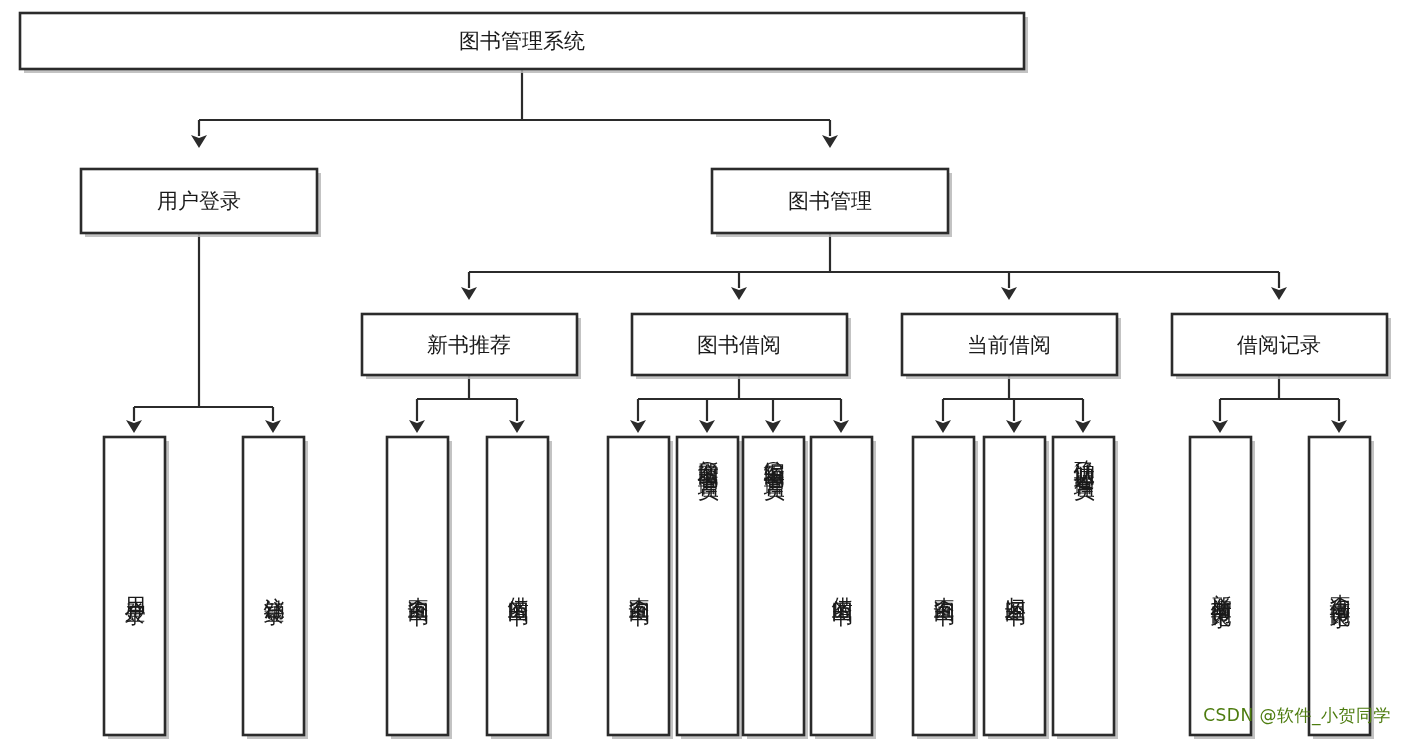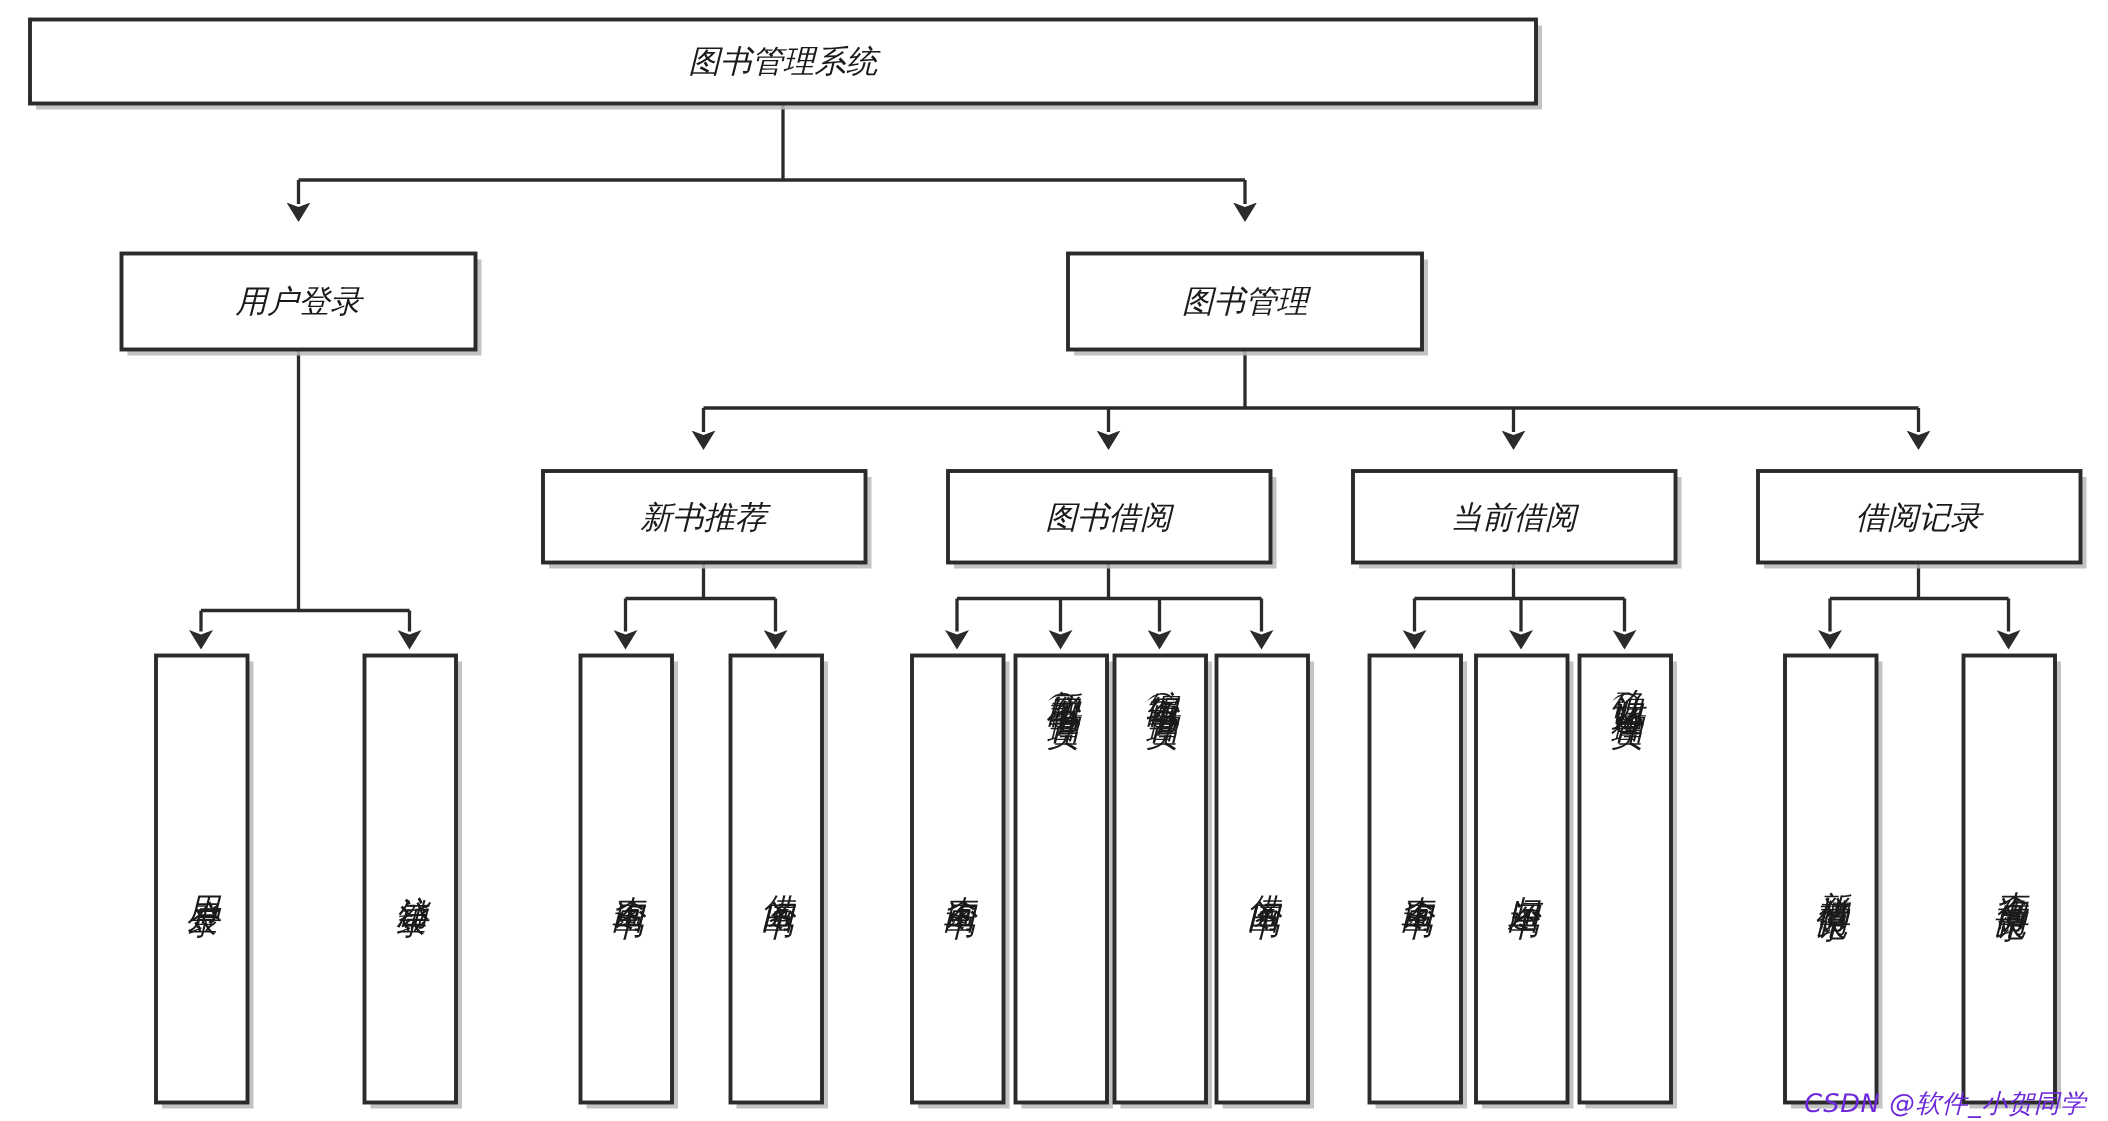--- a/index.html
+++ b/index.html
@@ -11,21 +11,20 @@
     width: 1405px;
     height: 747px;
     overflow: hidden;
     font-family: "DejaVu Sans", "Liberation Sans", sans-serif;
   }
   #diagram-root {
     position: relative;
     width: 1405px;
     height: 747px;
     background: #ffffff;
-    font-style: italic;
   }
   svg.diagram-canvas {
     position: absolute;
     top: 0; left: 0;
     width: 1405px;
     height: 747px;
   }
   .node-box {
     fill: #ffffff;
     stroke: #2b2b2b;
@@ -64,24 +63,24 @@
     font-size: 21px;
     line-height: 1.22;
     letter-spacing: 3px;
     color: #1a1a1a;
     white-space: nowrap;
     text-align: center;
   }
   .watermark {
     position: absolute;
     right: 14px;
-    bottom: 0;
+    bottom: 20px;
     font-family: "DejaVu Sans", "Liberation Sans", sans-serif;
     font-size: 17px;
-    color: #6d28d9;
+    color: #4d7c0f;
     white-space: nowrap;
     letter-spacing: 0.5px;
     margin-left: 40px;
   }
 </style>
 </head>
 <body>
 
 <div id="diagram-root">
 

